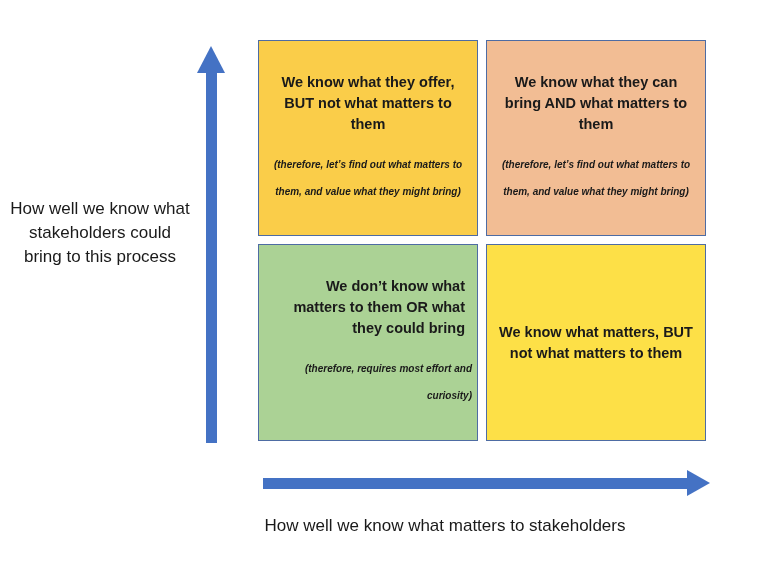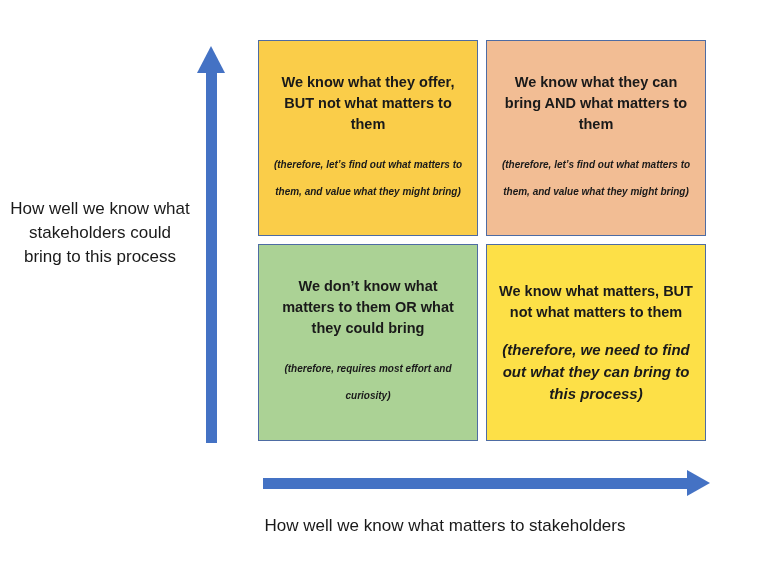--- a/index.html
+++ b/index.html
@@ -57,21 +57,21 @@
     border: 1.5px solid #4E6CA3;
     box-sizing: border-box;
     display: flex; flex-direction: column;
     justify-content: center; align-items: center;
     text-align: center;
     gap: 16px;
     padding: 4px 5px;
   }
   .q-tl { left: 258px; top: 40px; }
   .q-tr { left: 486px; top: 40px; }
-  .q-bl { left: 258px; top: 244px; height: 197px; }
+  .q-bl { left: 258px; top: 244px; height: 197px; text-align: right; }
   .q-br { left: 486px; top: 244px; height: 197px; }
 
   .quad .heading {
     margin: 0;
     max-width: 194px;
     font-size: 14.5px;
     font-weight: 700;
     line-height: 21px;
   }
   .quad .note {
@@ -105,21 +105,20 @@
     <p class="note">(therefore, let’s find out what matters to them, and value what they might bring)</p>
   </div>
 
   <div class="quad q-bl" style="background-color: rgb(171, 210, 149);">
     <p class="heading">We don’t know what matters to them OR what they could bring</p>
     <p class="note">(therefore, requires most effort and curiosity)</p>
   </div>
 
   <div class="quad q-br" style="background-color: #fde047;">
     <p class="heading">We know what matters, BUT not what matters to them</p>
-    <p class="note">(therefore, we need to find out what they can bring to this process)</p>
   </div>
 
   <div class="h-arrow">
     <div class="shaft"></div>
     <div class="head"></div>
   </div>
 
   <div class="x-label">How well we know what matters to stakeholders</div>
 
 </div>

